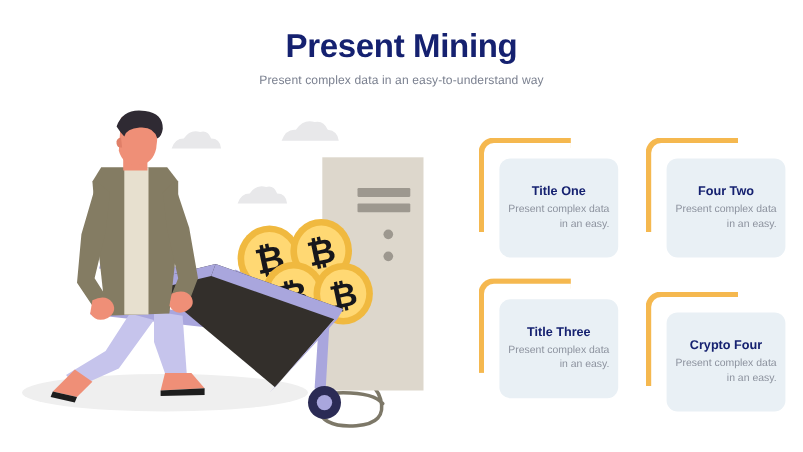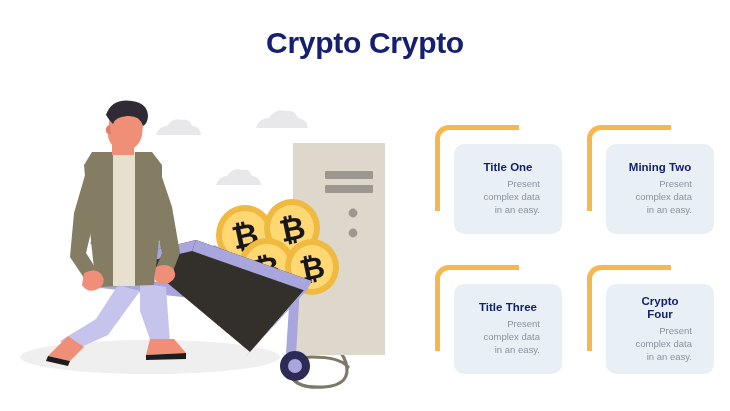--- a/index.html
+++ b/index.html
@@ -64,21 +64,21 @@
     width: 290px;
     height: 250px;
   }
   .card-cell {
     position: absolute;
     width: 136px;
     height: 118px;
   }
   .card-cell.c0 { left: 2px;   top: 0px; }
   .card-cell.c1 { left: 154px; top: 0px; }
-  .card-cell.c2 { left: 2px;   top: 140px; }
+  .card-cell.c2 { left: 2px;   top: 128px; }
   .card-cell.c3 { left: 154px; top: 140px; }
 
   .bracket {
     position: absolute;
     left: 3px;
     top: 3px;
     width: 84px;
     height: 86px;
     border-left: 5px solid #f5b84f;
     border-top: 5px solid #f5b84f;
@@ -91,21 +91,21 @@
     top: 22px;
     width: 108px;
     height: 90px;
     background: #e9f0f5;
     border-radius: 10px;
     box-sizing: border-box;
     display: flex;
     flex-direction: column;
     align-items: center;
     justify-content: center;
-    padding: 4px 22px;
+    padding: 4px 8px;
   }
   .card-title {
     font-size: 11.5px;
     font-weight: bold;
     color: #152170;
     margin-bottom: 4px;
     text-align: center;
     line-height: 1.15;
   }
   .card-desc {
@@ -115,21 +115,22 @@
     line-height: 1.35;
     max-width: 96px;
   }
 </style>
 </head>
 <body>
 
 <div id="slide">
 
   <div class="header">
-    <div class="title">Crypto Crypto</div>
+    <div class="title">Present Mining</div>
+    <div class="subtitle">Present complex data in an easy-to-understand way</div>
   </div>
 
   <div class="illustration">
     <svg width="430" height="310" viewBox="0 0 430 310" xmlns="http://www.w3.org/2000/svg">
 
       <g fill="#e8e8ea">
         <path d="M156 40 q3 -9 11 -9 q6 -9 15 -6 q7 -2 10 6 q8 0 9 9 z"></path>
       </g>
       <g fill="#e8e8ea">
         <path d="M256 33 q4 -11 13 -10 q7 -10 17 -7 q8 -2 12 7 q9 1 10 10 z"></path>
@@ -225,21 +226,21 @@
       <div class="bracket"></div>
       <div class="card">
         <div class="card-title">Title One</div>
         <div class="card-desc">Present complex data in an easy.</div>
       </div>
     </div>
 
     <div class="card-cell c1">
       <div class="bracket"></div>
       <div class="card">
-        <div class="card-title">Mining Two</div>
+        <div class="card-title">Four Two</div>
         <div class="card-desc">Present complex data in an easy.</div>
       </div>
     </div>
 
     <div class="card-cell c2">
       <div class="bracket"></div>
       <div class="card">
         <div class="card-title">Title Three</div>
         <div class="card-desc">Present complex data in an easy.</div>
       </div>

